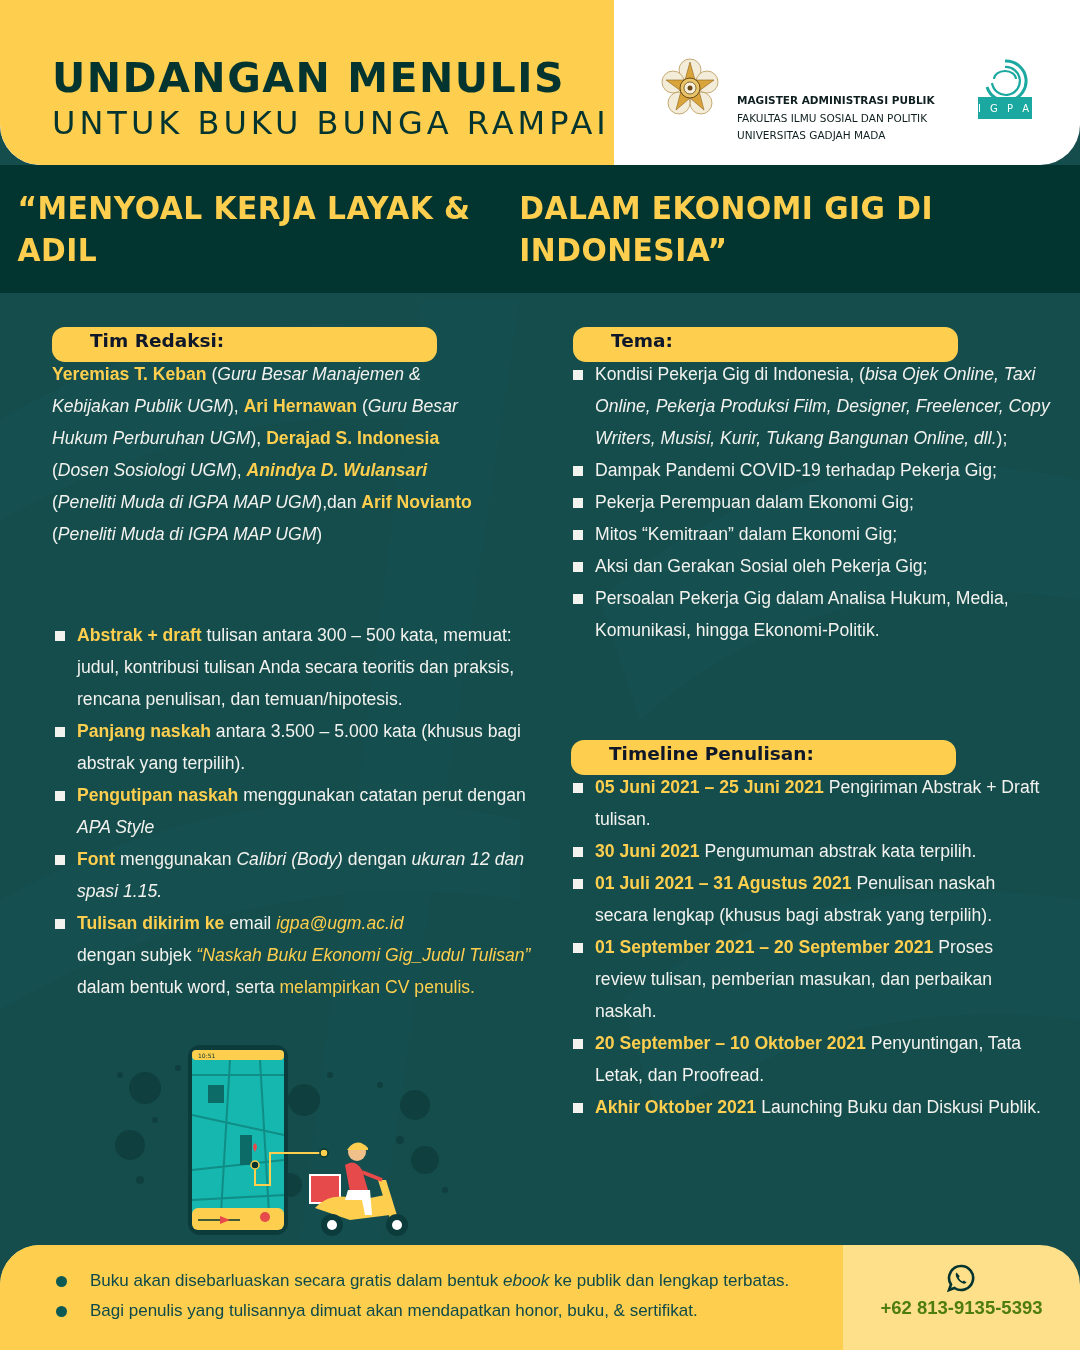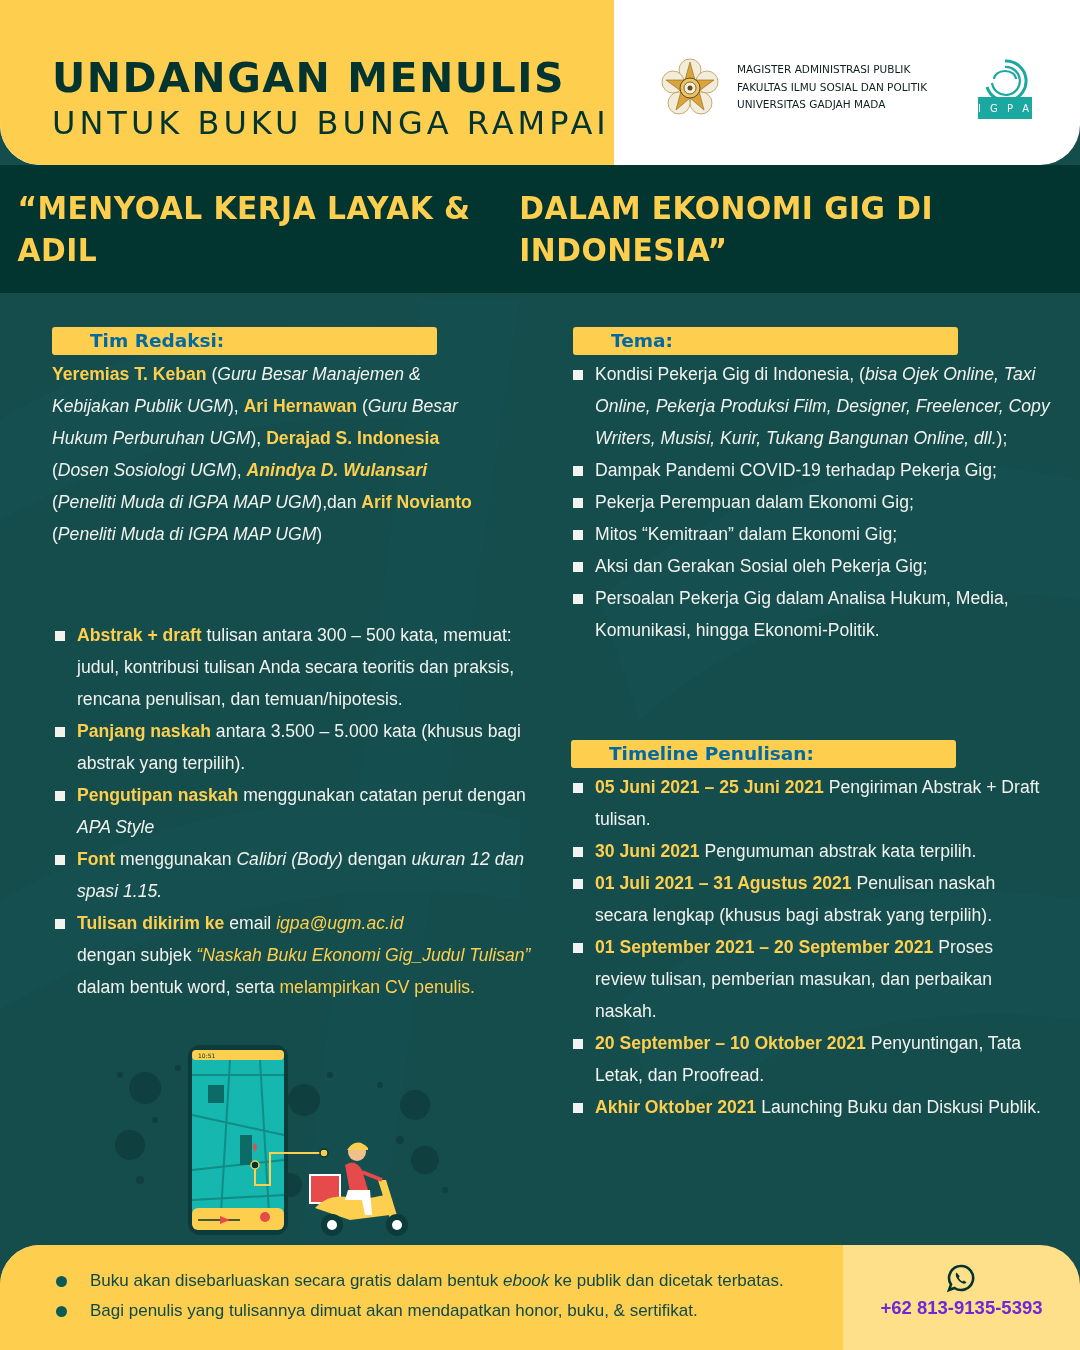--- a/index.html
+++ b/index.html
@@ -31,40 +31,40 @@
     .title-sub {
       position: absolute; left: 52px; top: 104px;
       font-family: "DejaVu Sans", sans-serif;
       font-size: 32px; letter-spacing: 4px; color: #04342f;
     }
     .ugm-logo { position: absolute; left: 660px; top: 58px; width: 60px; height: 60px; }
     .inst-text {
       position: absolute; left: 737px; top: 61px;
       font-family: "DejaVu Sans", sans-serif; font-size: 10.5px; color: #0f1f1f; line-height: 17.5px;
     }
-    .inst-text .l1 { font-weight: normal; }
+    .inst-text .l1 { font-weight: bold; margin-top: 31px; }
     .igpa-logo { position: absolute; left: 978px; top: 57px; width: 54px; height: 62px; }
 
     
     .theme {
       position: absolute; left: 0; top: 165px; width: 1080px; height: 128px;
       background: #033530;
       display: flex; flex-direction: row; align-items: center; justify-content: center;
     }
     .theme-line {
       font-family: "DejaVu Sans", sans-serif; font-weight: bold;
       font-size: 32px; color: #fecf4e; letter-spacing: 0.5px; line-height: 42px;
       transform: scaleX(0.93);
     }
 
     
     .pill {
-      position: absolute; height: 28px; background: #fecf4e; border-radius: 3px;
+      position: absolute; height: 35px; background: #fecf4e; border-radius: 13px;
       font-family: "DejaVu Sans", sans-serif; font-weight: bold; font-size: 18.5px;
-      color: #0369a1; padding-left: 38px; line-height: 28px;
+      color: #0f172a; padding-left: 38px; line-height: 28px;
     }
 
     .col-text {
       position: absolute; font-family: "Liberation Sans", sans-serif;
       font-size: 17.6px; color: #f2f2ee; line-height: 32px;
     }
     .hl { color: #fecf4e; font-weight: bold; }
     .hli { color: #fecf4e; font-style: italic; }
     .hln { color: #fecf4e; }
     .it { font-style: italic; }
@@ -93,21 +93,21 @@
       font-family: "Liberation Sans", sans-serif; font-size: 17px; color: #0f4a4a; line-height: 30px;
     }
     .footer-list li { list-style: none; position: relative; padding-left: 34px; }
     .footer-list li::before {
       content: ""; position: absolute; left: 0; top: 10px; width: 11px; height: 11px;
       border-radius: 50%; background: #0d5a55;
     }
     .wa-icon { position: absolute; left: 946px; top: 18px; width: 30px; height: 30px; }
     .phone {
       position: absolute; left: 843px; top: 52px; width: 237px; text-align: center;
-      font-family: "Liberation Sans", sans-serif; font-weight: bold; font-size: 18.5px; color: #6d28d9;
+      font-family: "Liberation Sans", sans-serif; font-weight: bold; font-size: 18.5px; color: #4d7c0f;
     }
   </style>
 </head>
 <body>
 
 <div class="poster">
 
   <svg class="bg-deco" width="1080" height="1350" viewBox="0 0 1080 1350">
     <path d="M0 420 Q200 300 420 330 L420 420 Q220 400 0 520 Z" fill="#175252" opacity="0.6"></path>
     <path d="M600 600 Q800 420 1080 480 L1080 600 Q820 560 640 720 Z" fill="#175252" opacity="0.5"></path>
@@ -249,21 +249,21 @@
       <path d="M248 150 L270 150 L272 175 L265 175 L262 160 L245 160 Z" fill="#ffffff"></path>
       <circle cx="257" cy="112" r="9" fill="#f0c08a"></circle>
       <path d="M247 110 Q257 96 268 108 L268 110 Z" fill="#fecf4e"></path>
       <path d="M262 132 L282 140" stroke="#e74a4a" stroke-width="4"></path>
     </g>
   </svg>
 
   <div class="footer">
     <div class="footer-left">
       <ul class="footer-list">
-        <li><span>Buku akan disebarluaskan secara gratis dalam bentuk </span><span class="it">ebook</span><span> ke publik dan dicetak terbatas.</span></li>
+        <li><span>Buku akan disebarluaskan secara gratis dalam bentuk </span><span class="it">ebook</span><span> ke publik dan lengkap terbatas.</span></li>
         <li><span>Bagi penulis yang tulisannya dimuat akan mendapatkan honor, buku, &amp; sertifikat.</span></li>
       </ul>
     </div>
     <svg class="wa-icon" viewBox="0 0 30 30">
       <path d="M15 3 A12 12 0 1 1 8.5 25 L3 27 L5 21.5 A12 12 0 0 1 15 3 Z" fill="none" stroke="#04342f" stroke-width="2.6"></path>
       <path d="M10.5 9.5 q-1.5 1.5 0 5 q2.5 4.5 6.5 6 q2.5 0.6 3.5 -1 l-2.5 -2 l-1.5 1 q-2.5 -1 -3.8 -3.8 l1 -1.5 l-2 -2.5 z" fill="#04342f"></path>
     </svg>
     <div class="phone">+62 813-9135-5393</div>
   </div>
 </div>

